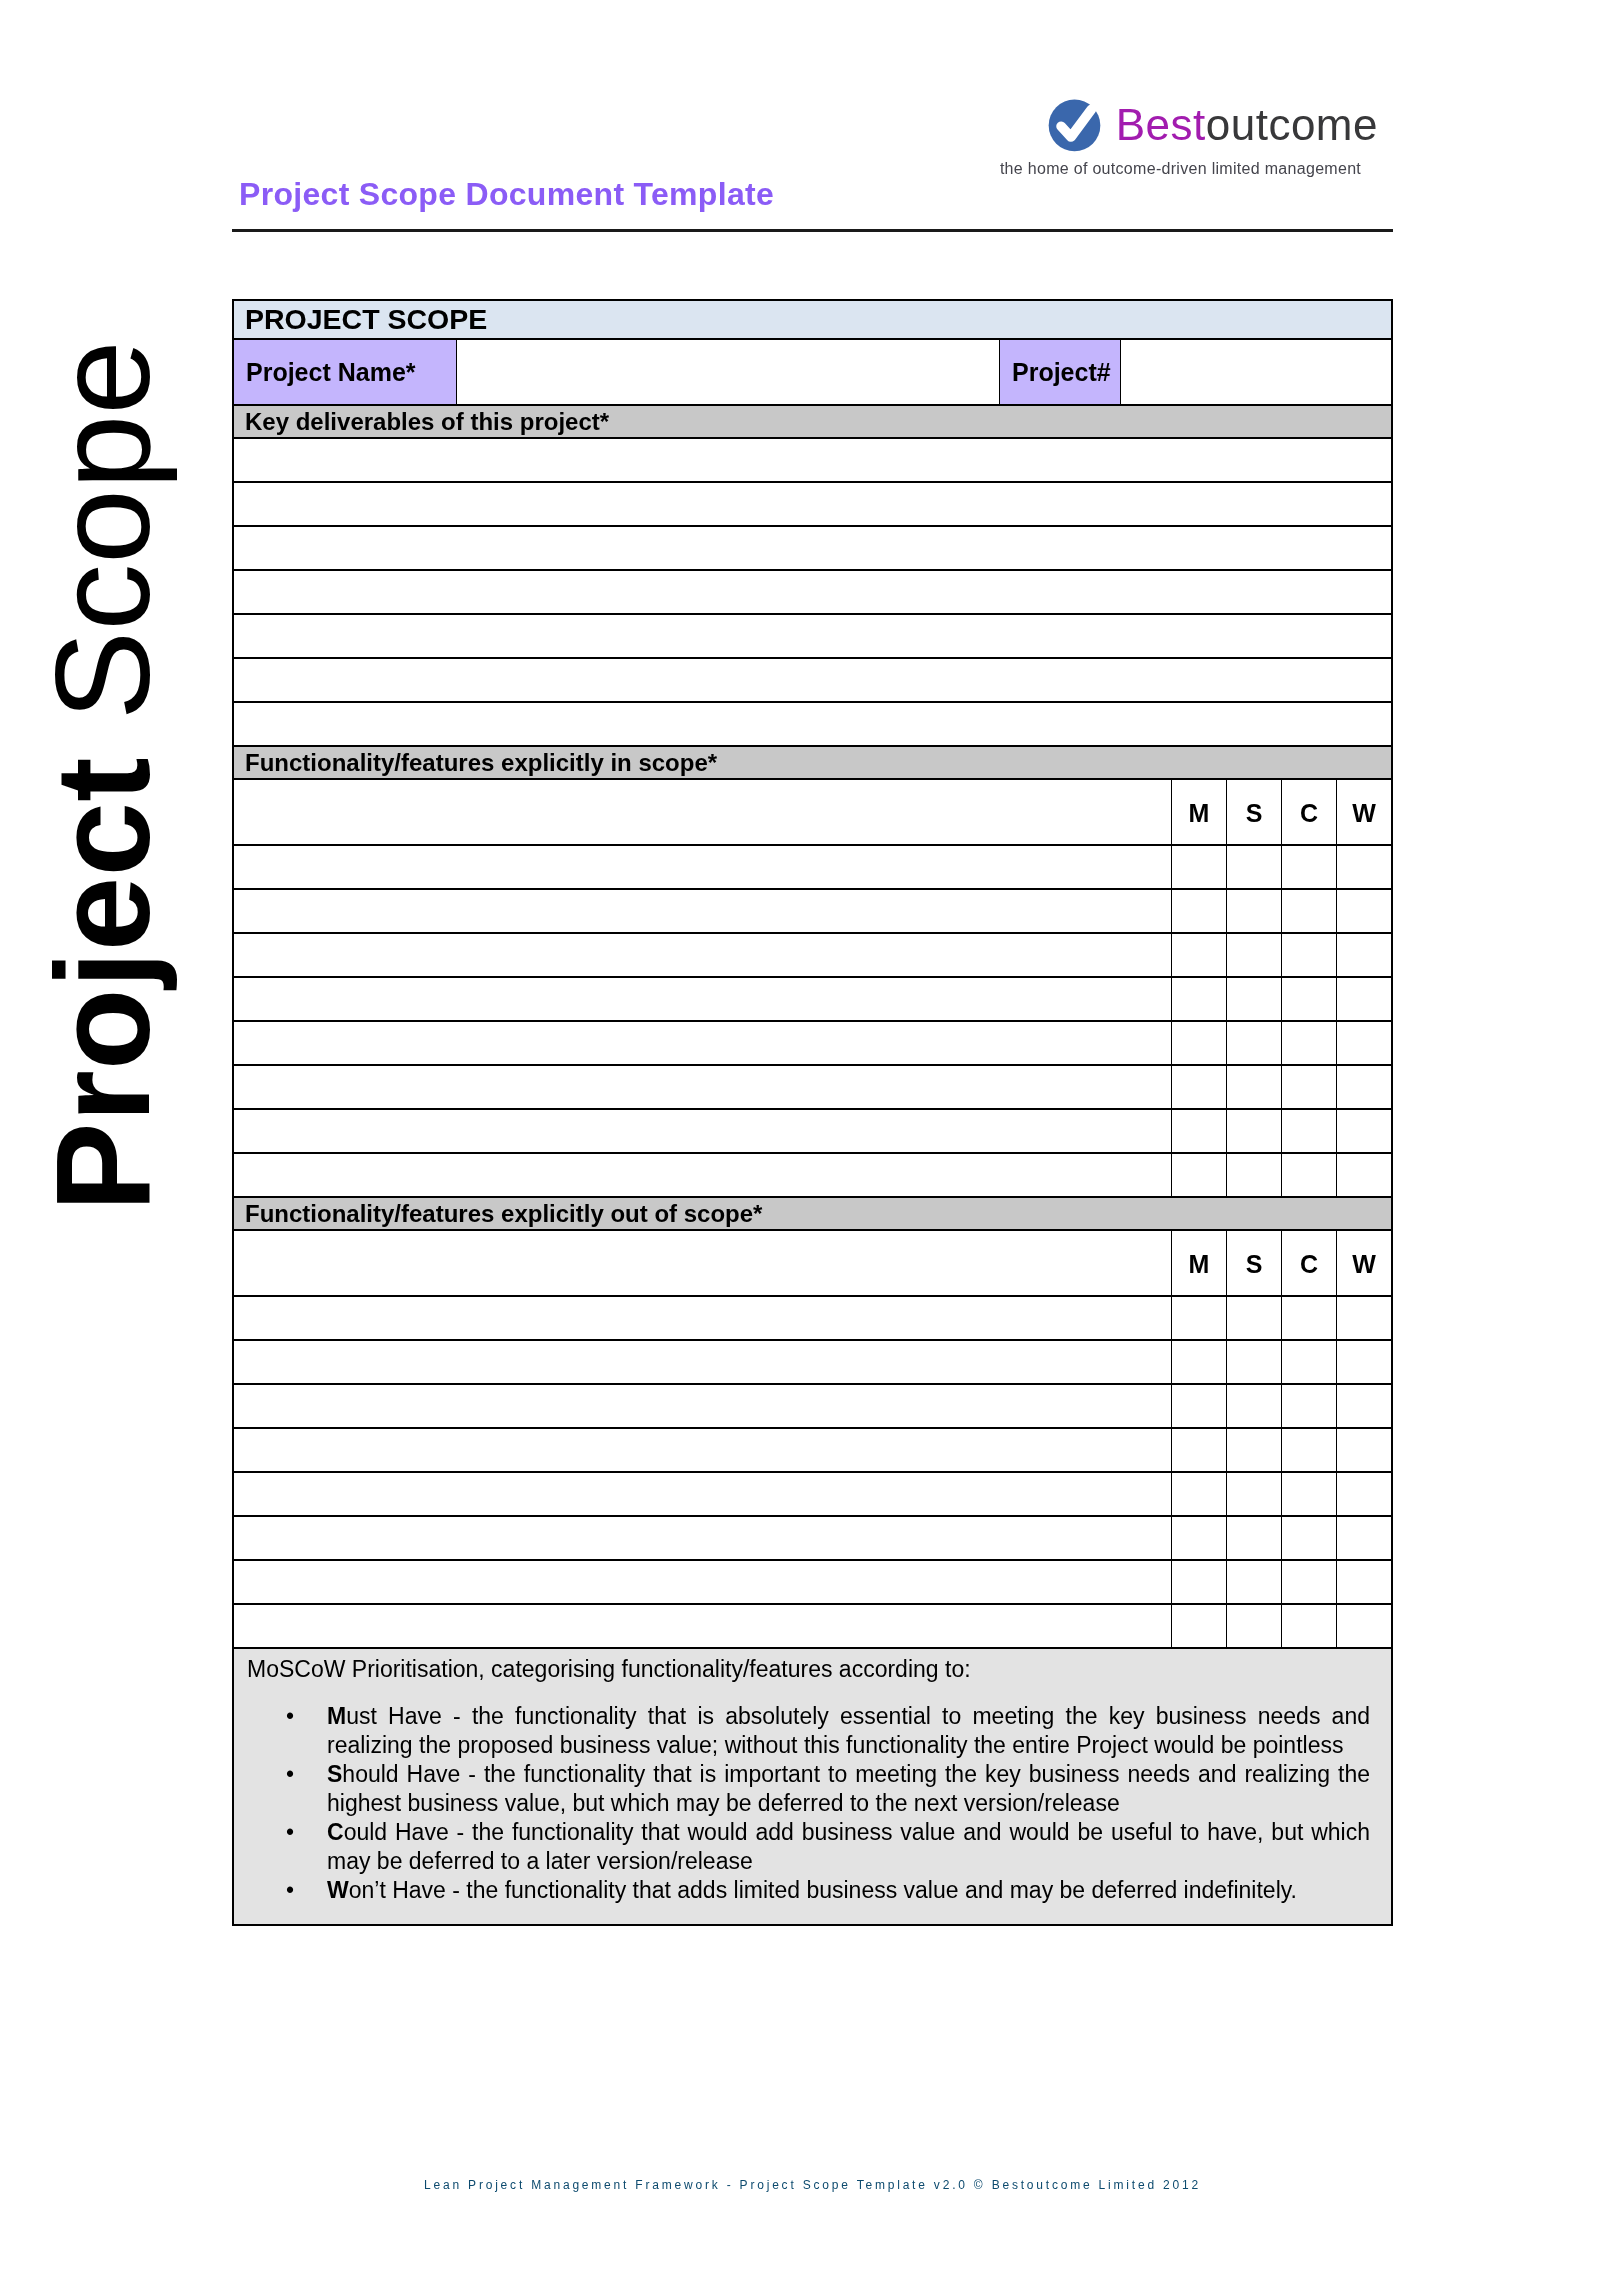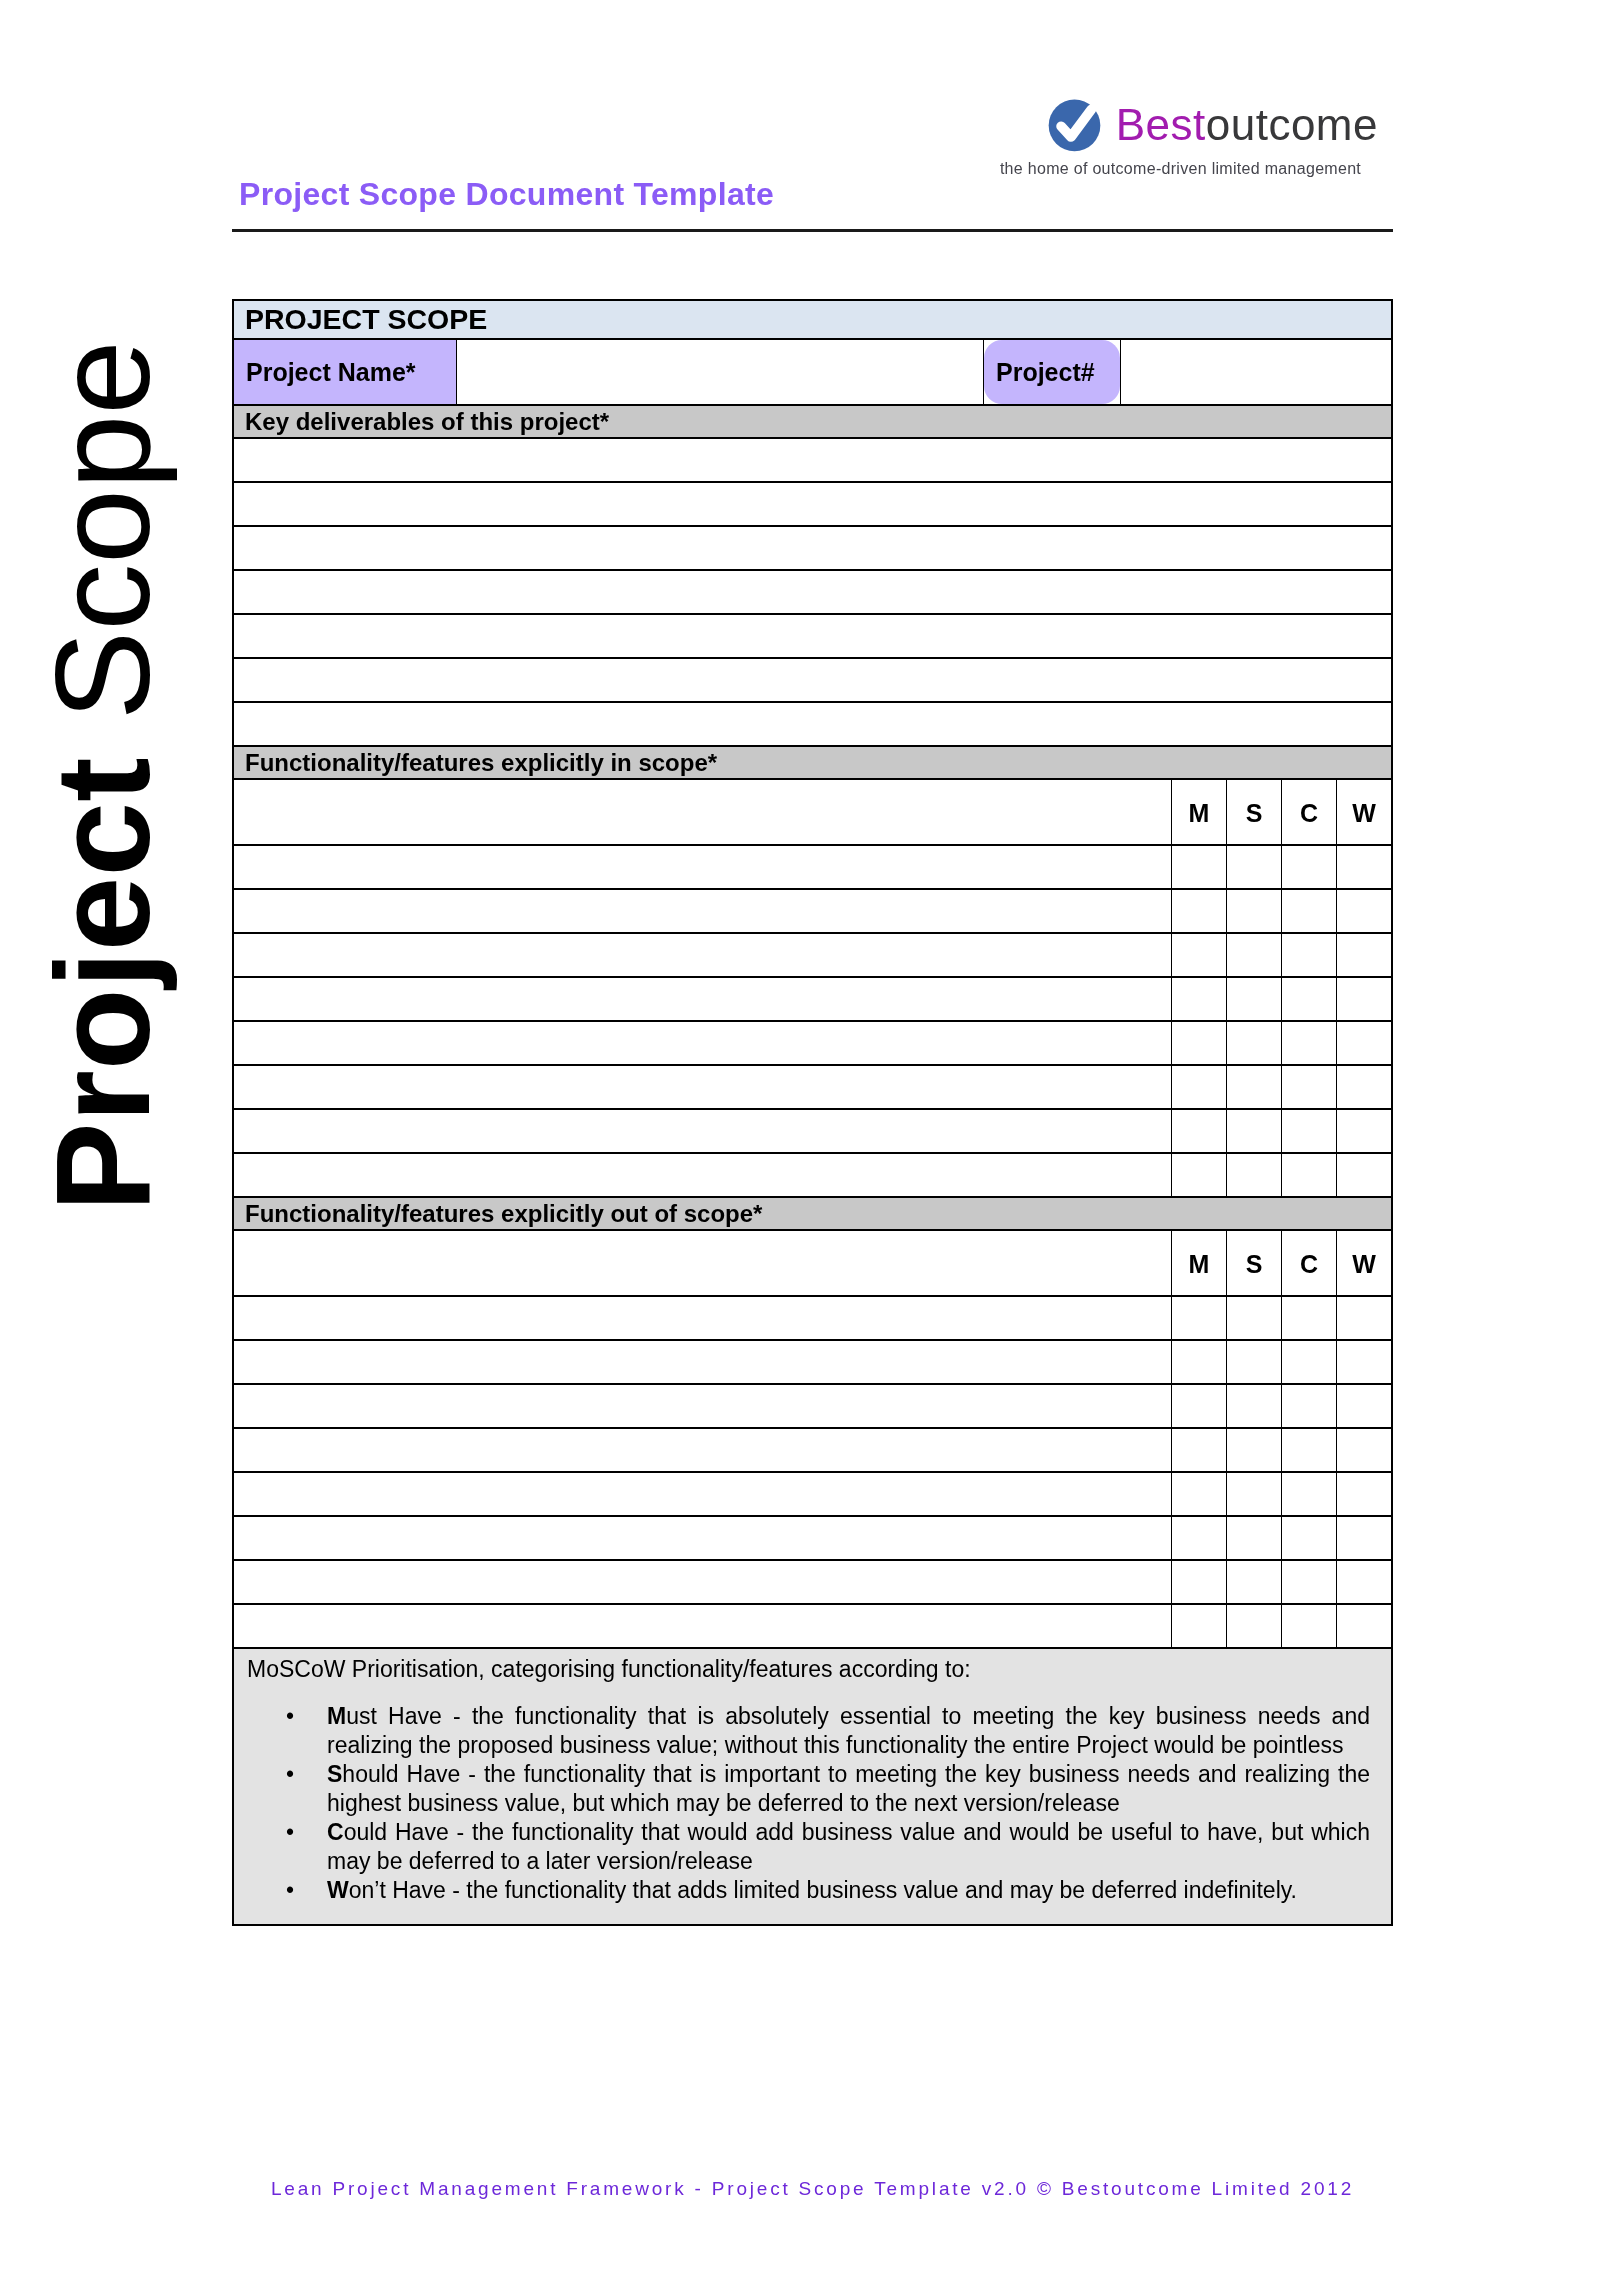--- a/index.html
+++ b/index.html
@@ -43,21 +43,21 @@
   .scope-table * { box-sizing:border-box; }
 
   .title-bar {
     height:37px; background:#dbe5f1;
     font-size:28.5px; font-weight:bold; line-height:37px; padding-left:11px;
   }
   .name-row { display:flex; height:66px; border-top:2.8px solid #000; }
   .lab { background:#c4b5fd; font-weight:bold; font-size:25px; line-height:64px; padding-left:12px; }
   .cell-pn-label { width:222px; }
   .cell-pn-input { flex:1; background:#fff; border-left:1.8px solid #000; border-right:1.8px solid #000; }
-  .cell-no-label { width:136px;border-radius:18px; }
+  .cell-no-label { width:120px; }
   .cell-no-input { width:271px; background:#fff; border-left:1.8px solid #000; }
 
   .sect-bar {
     height:33px; background:#c8c8c8; border-top:2.8px solid #000;
     font-size:24px; font-weight:bold; line-height:32px; padding-left:11px;
   }
   .trow { border-top:2.8px solid #000; background:#fff; }
   .row-plain { height:44px; }
   .row-mscw { height:44px; display:flex; }
   .row-mscw-head { height:66px; display:flex; border-top:2.8px solid #000; background:#fff; }
@@ -75,21 +75,21 @@
   }
   .moscow-intro { margin:0 0 18px 0; }
   .moscow ul { margin:8px; padding:0; list-style:none; }
   .moscow li { position:relative; padding-left:72px; text-align:justify; }
   .moscow li::before { content:"\2022"; position:absolute; left:31px; top:0; }
   .lead { font-weight:bold; }
 
   
   .footer {
     position:absolute; left:232px; top:2178px; width:1161px;
-    text-align:center; font-size:19px; letter-spacing:2.8px; color:#6d28d9; white-space:nowrap;
+    text-align:center; font-size:12px; letter-spacing:2.8px; color:#0c4a6e; white-space:nowrap;
   }
 </style>
 </head>
 <body>
 
 <div class="page">
 
   <div class="logo">
     <div class="logo-row">
       <span class="logo-circle">

